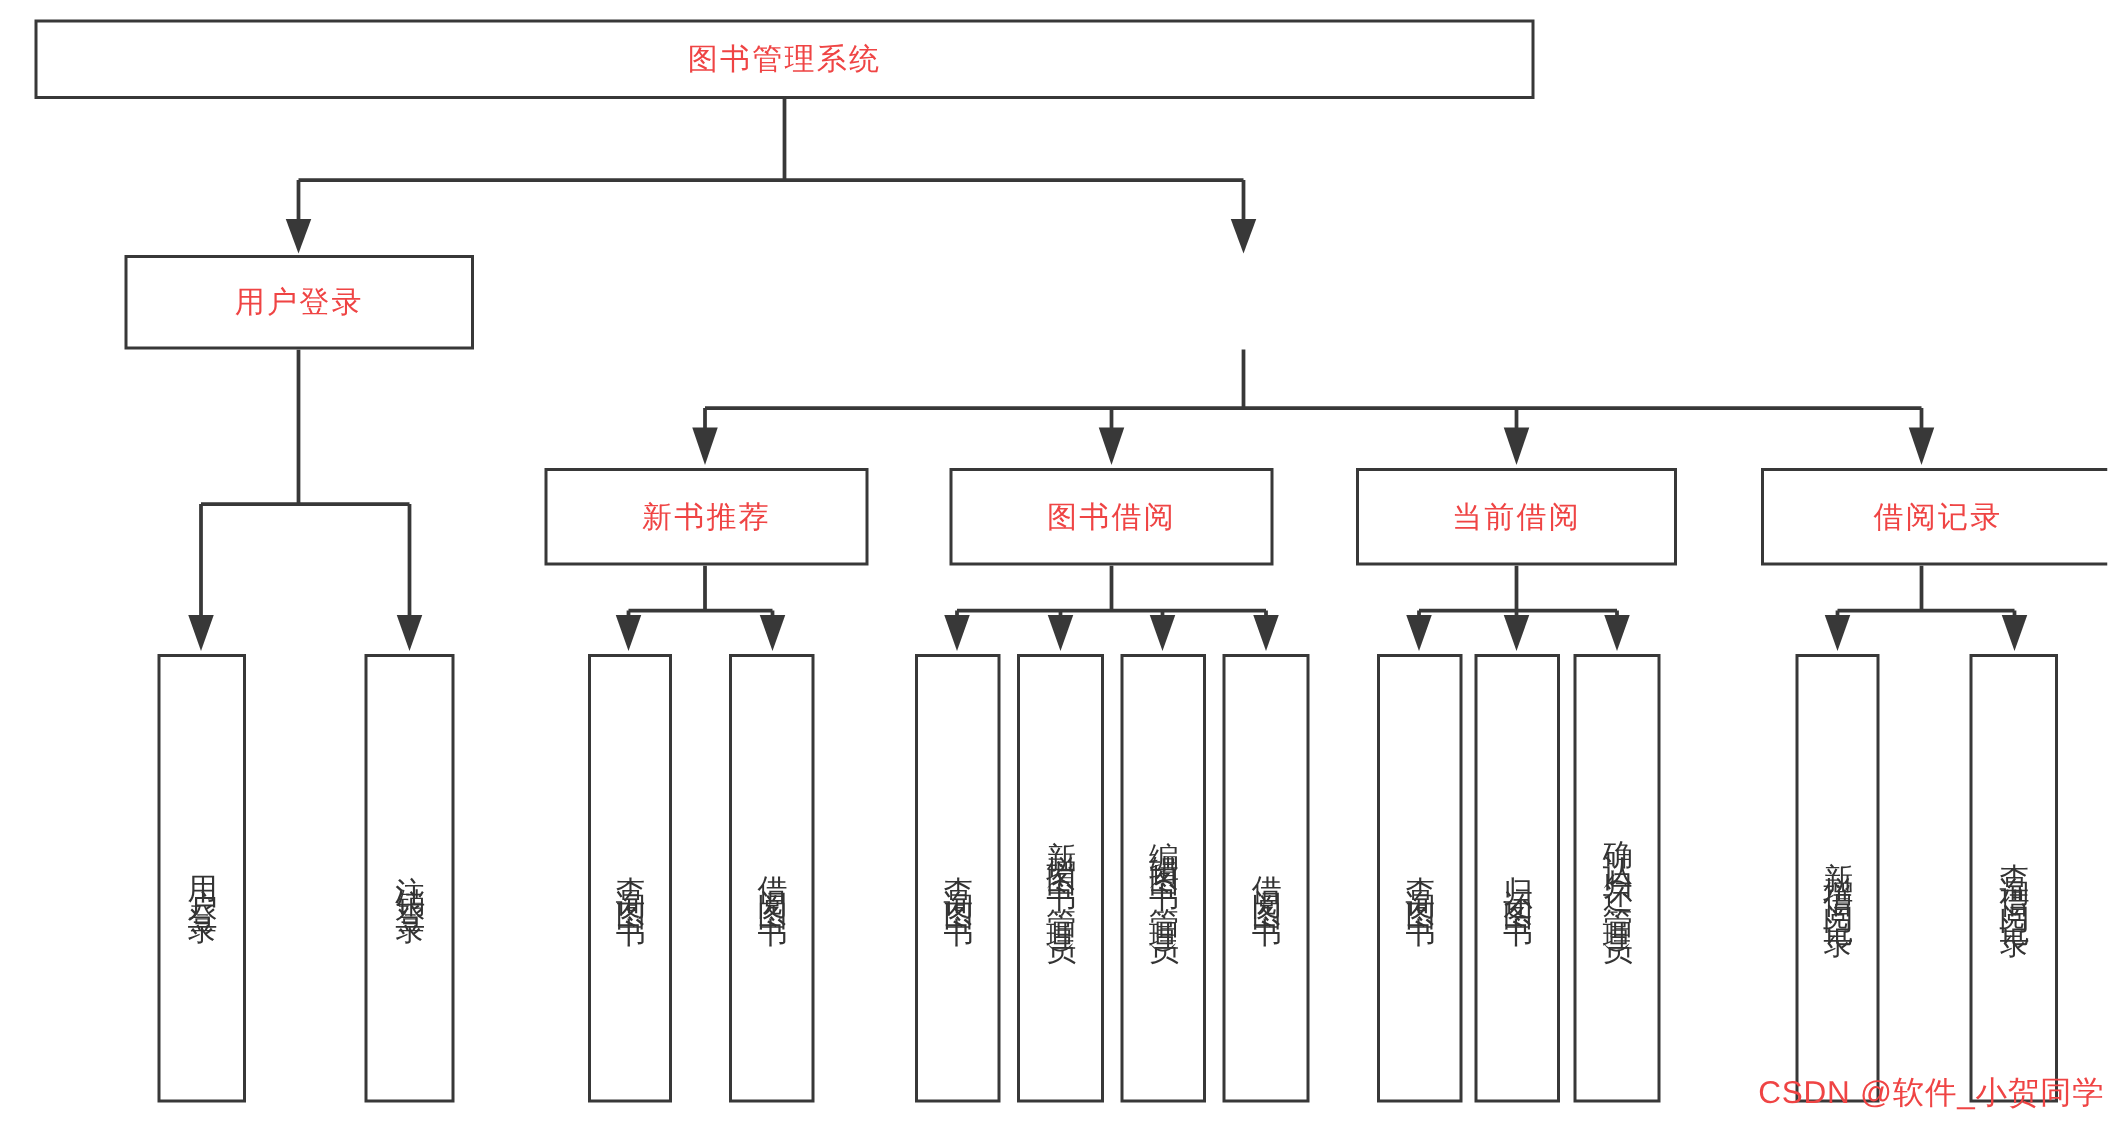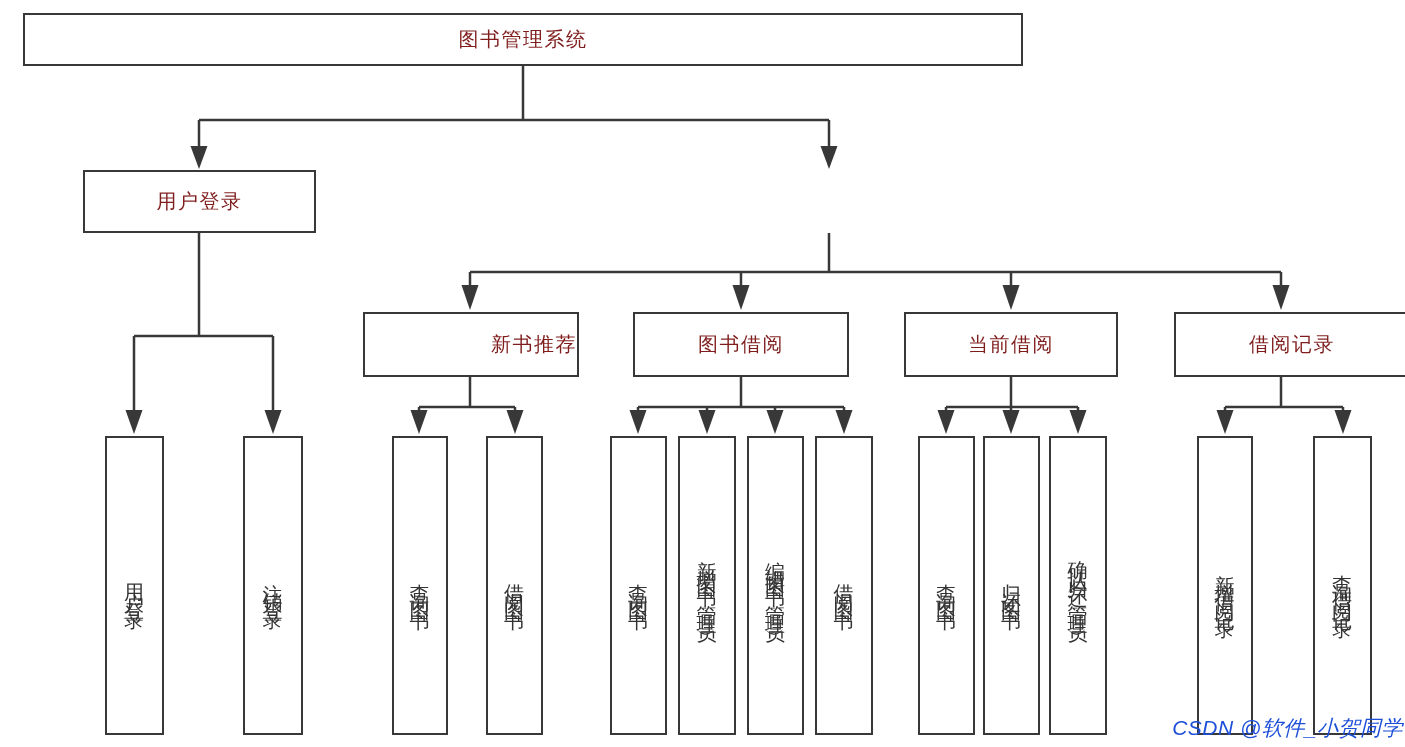--- a/index.html
+++ b/index.html
@@ -22,21 +22,21 @@
     box-sizing: border-box;
     border: 2.5px solid #383838;
     background: #ffffff;
     display: flex;
     align-items: center;
     justify-content: center;
     z-index: 2;
   }
   .node .lbl {
     font-size: 20px;
-    color: #7f1d1d;
+    color: #ef4444;
     letter-spacing: 1.5px;
     white-space: nowrap;
   }
   .vnode {
     position: absolute;
     box-sizing: border-box;
     border: 2.5px solid #383838;
     background: #ffffff;
     display: flex;
     align-items: center;
@@ -51,24 +51,23 @@
     letter-spacing: 9px;
     line-height: 1;
     white-space: nowrap;
   }
   #watermark {
     position: absolute;
     right: 2px;
     bottom: 5px;
     z-index: 3;
     font-size: 21px;
-    color: #1d4ed8;
+    color: #ef4444;
     letter-spacing: 0.5px;
     white-space: nowrap;
-    font-style: italic;
   }
 </style>
 </head>
 <body>
 
 <div id="stage">
 
   <svg id="connectors" viewBox="0 0 1405 747" xmlns="http://www.w3.org/2000/svg">
     <g stroke="#383838" stroke-width="2.5" fill="none">
 
@@ -117,21 +116,21 @@
   </svg>
 
   <div class="node" style="left:23px; top:13px; width:1000px; height:53px;">
     <span class="lbl">图书管理系统</span>
   </div>
 
   <div class="node" style="left:83px; top:170px; width:233px; height:63px;">
     <span class="lbl">用户登录</span>
   </div>
 
-  <div class="node" style="left:363px; top:312px; width:216px; height:65px;justify-content:flex-end;">
+  <div class="node" style="left:363px; top:312px; width:216px; height:65px;">
     <span class="lbl">新书推荐</span>
   </div>
   <div class="node" style="left:904px; top:312px; width:214px; height:65px;">
     <span class="lbl">当前借阅</span>
   </div>
   <div class="node" style="left:633px; top:312px; width:216px; height:65px;">
     <span class="lbl">图书借阅</span>
   </div>
   <div class="node" style="left:1174px; top:312px; width:236px; height:65px;">
     <span class="lbl">借阅记录</span>

